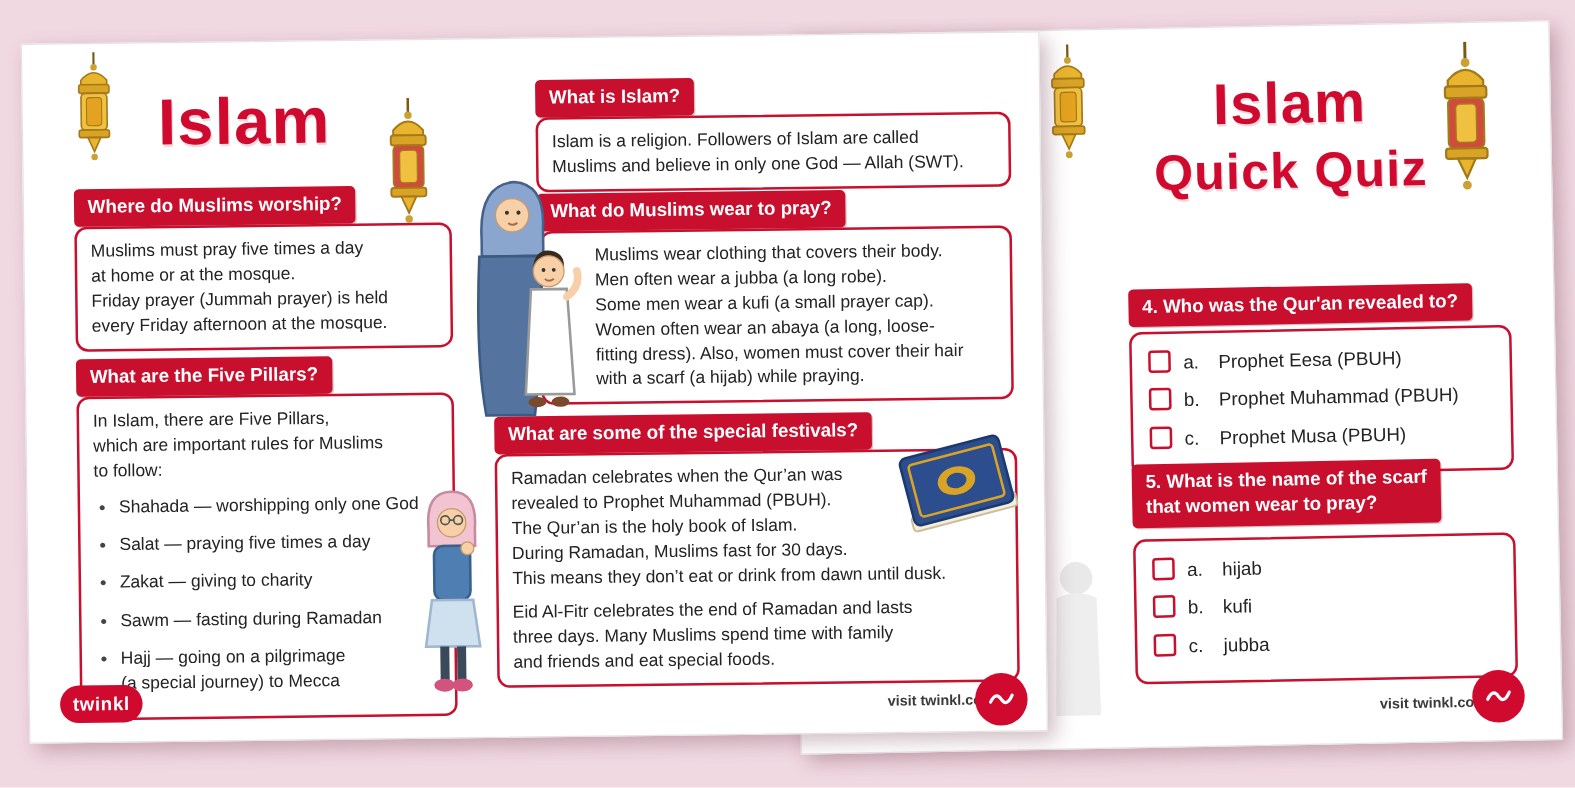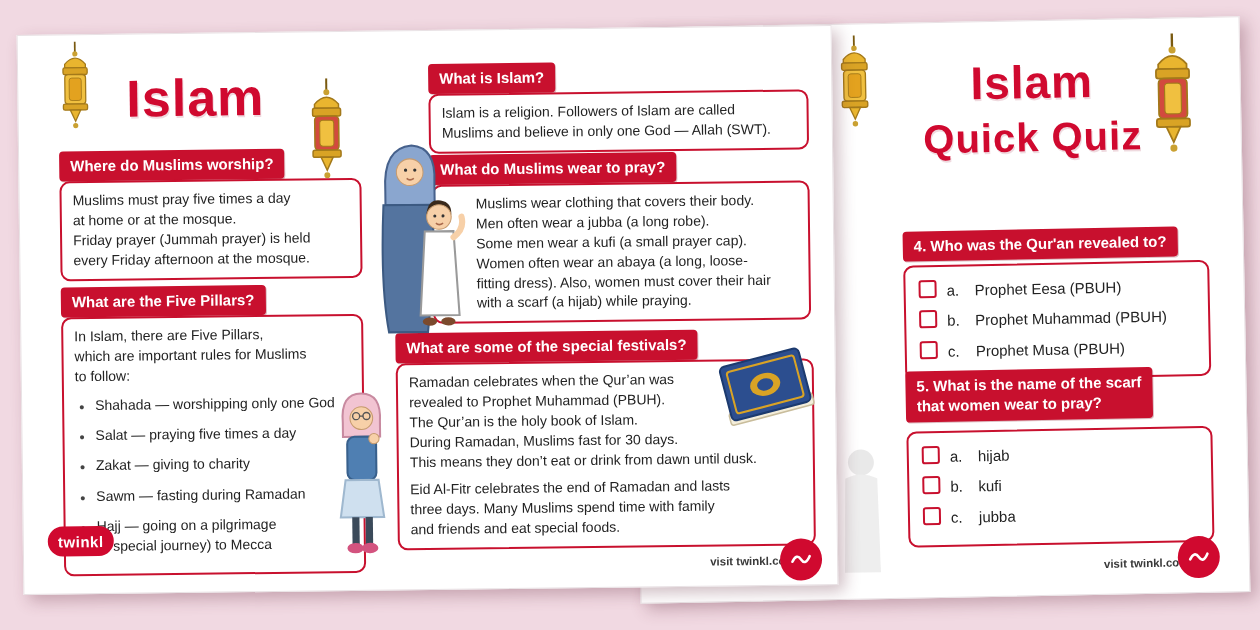--- a/index.html
+++ b/index.html
@@ -288,21 +288,21 @@
       <rect x="18" y="50" width="28" height="42" rx="7" fill="#4f7fb2" stroke="#38608c" stroke-width="2"></rect>
       <circle cx="44" cy="52" r="5" fill="#f7d0a8" stroke="#c79b6e"></circle>
       <path d="M16 92 L48 92 L53 128 L11 128 Z" fill="#cfe0ef" stroke="#9fb8cf" stroke-width="2"></path>
       <rect x="22" y="128" width="7" height="26" fill="#3b4a5a"></rect>
       <rect x="35" y="128" width="7" height="26" fill="#3b4a5a"></rect>
       <ellipse cx="25" cy="158" rx="8" ry="5" fill="#d3537f"></ellipse>
       <ellipse cx="39" cy="158" rx="8" ry="5" fill="#d3537f"></ellipse>
     </svg>
   </div>
 
-  <div class="logo" style="left:24px; top:491px;">
+  <div class="logo" style="left:24px; top:513px;">
     <span>twinkl</span>
   </div>
   <div class="footer-visit" style="left:686px; top:528px;">visit twinkl.com</div>
   <div class="badge" style="left:756px; top:512px;">
     <svg viewBox="0 0 24 24">
         <path d="M4 14 Q8 6 12 12 Q16 18 20 9" fill="none" stroke="#fff" stroke-width="2.4" stroke-linecap="round"></path>
       </svg>
   </div>
 </div>
 

